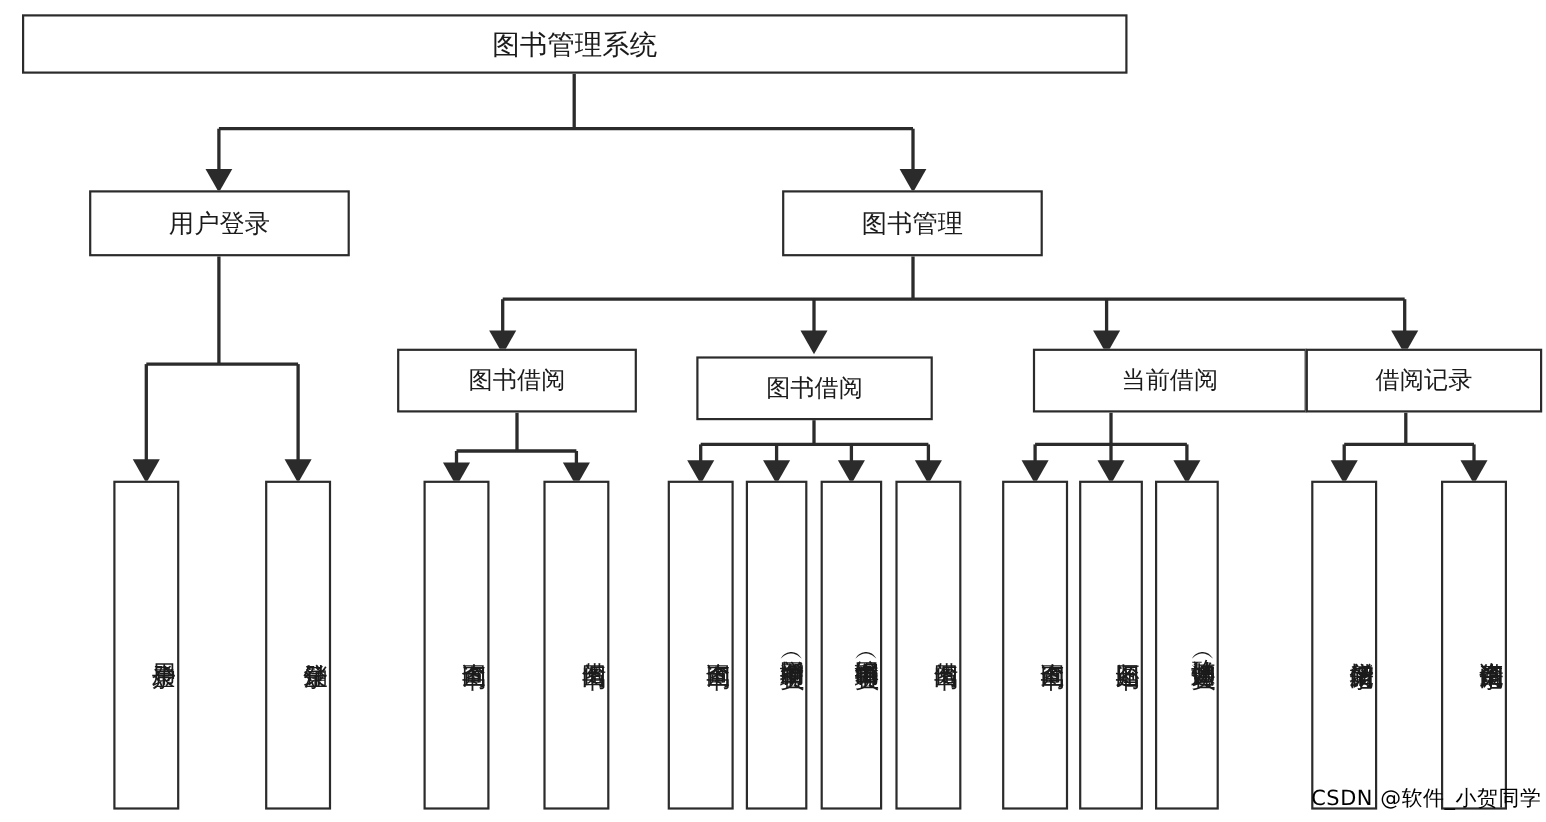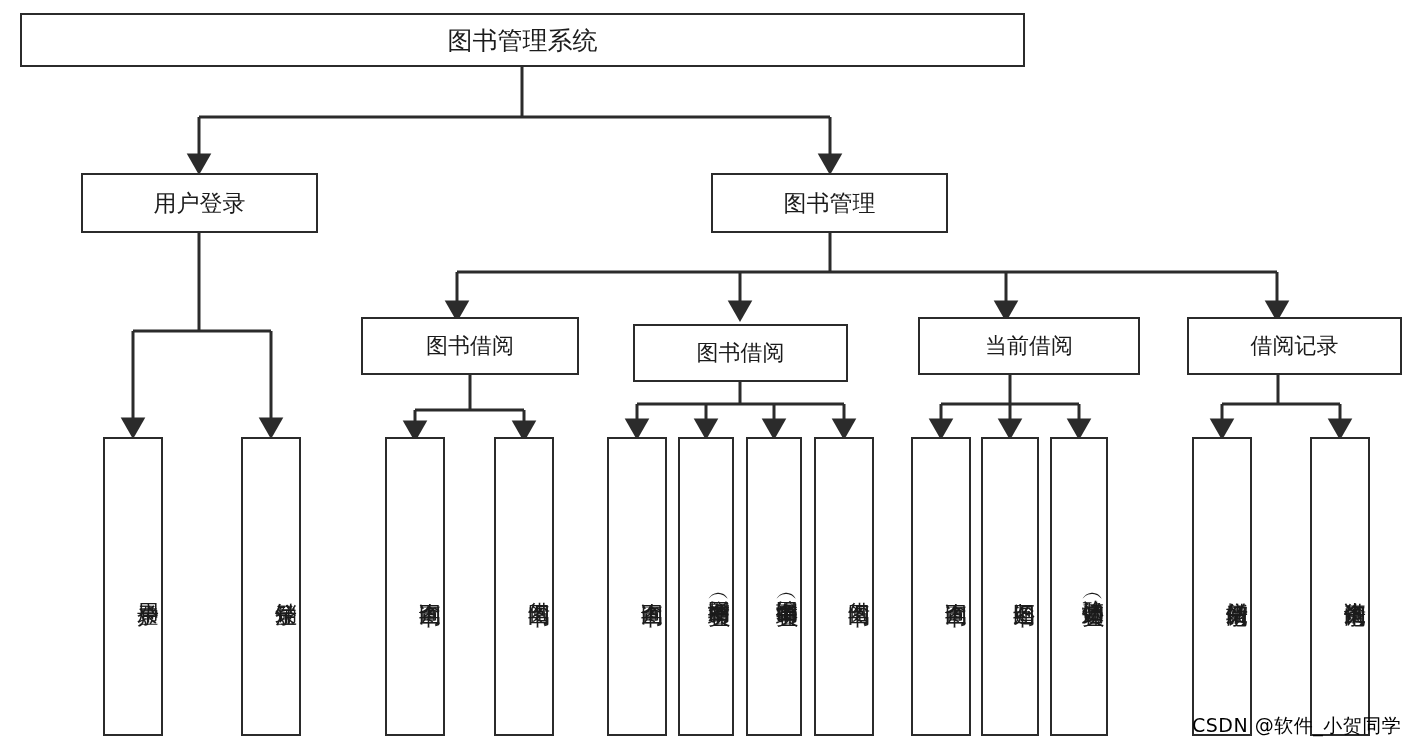--- a/index.html
+++ b/index.html
@@ -139,21 +139,21 @@
   <div class="node level1" style="left:711px; top:173px; width:237px; height:60px;">
     <span class="lbl">图书管理</span>
   </div>
 
   <div class="node level2" style="left:361px; top:317px; width:218px; height:58px;">
     <span class="lbl">图书借阅</span>
   </div>
   <div class="node level2" style="left:633px; top:324px; width:215px; height:58px;">
     <span class="lbl">图书借阅</span>
   </div>
-  <div class="node level2" style="left:918px; top:317px; width:222px; height:58px;">
+  <div class="node level2" style="left:939px; top:317px; width:249px; height:58px;">
     <span class="lbl">当前借阅</span>
   </div>
   <div class="node level2" style="left:1171px; top:317px; width:215px; height:58px;margin-left:16px;">
     <span class="lbl">借阅记录</span>
   </div>
 
   <div class="node leaf" style="left:103px; top:437px; width:60px; height:299px;">
     <span class="lbl">用户登录</span>
   </div>
   <div class="node leaf" style="left:241px; top:437px; width:60px; height:299px;">

